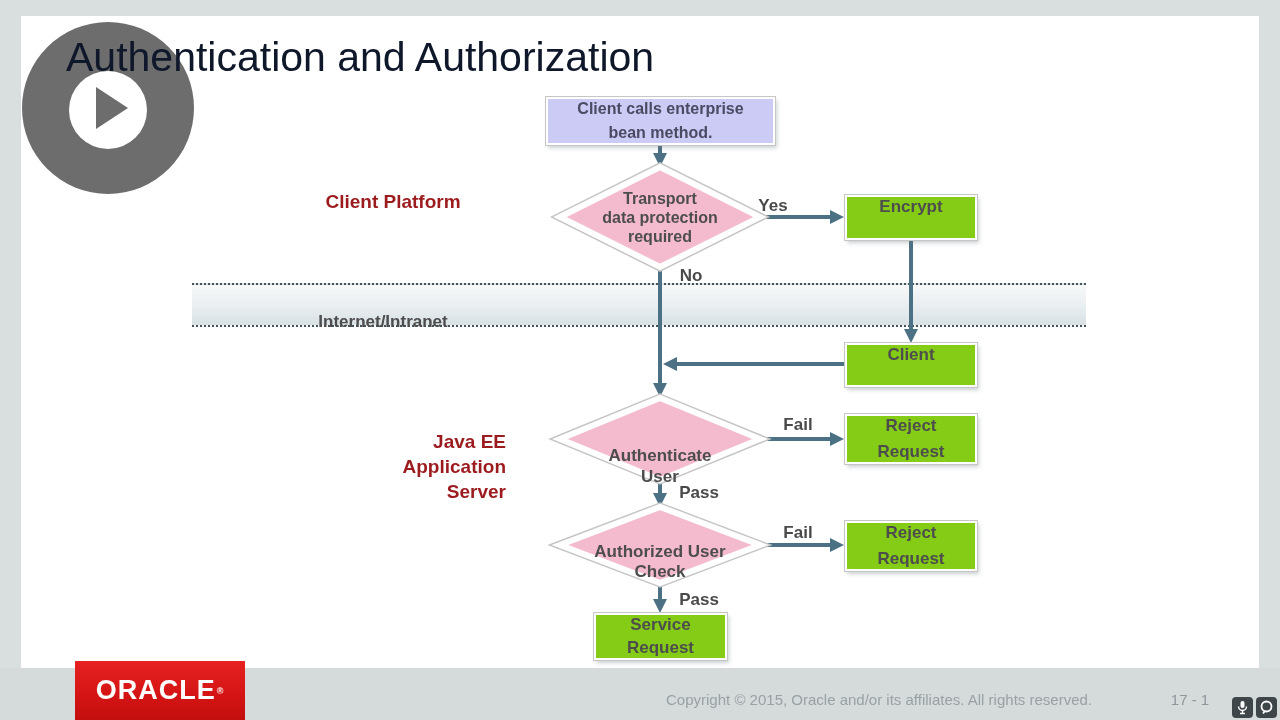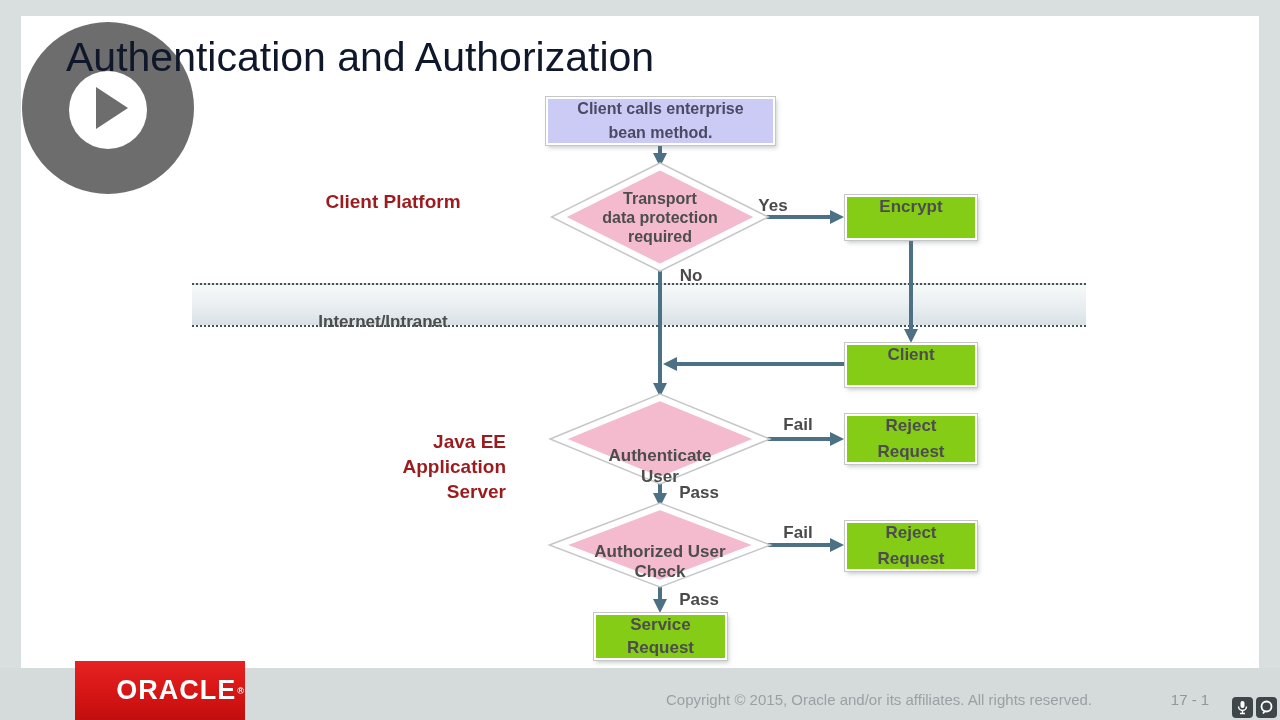--- a/index.html
+++ b/index.html
@@ -100,21 +100,21 @@
   #lbl-pass2 { left: 674px; top: 590px; }
 
   
   .footer-band {
     position: absolute; left: 0; top: 668px; width: 1280px; height: 52px;
     background: #d5dbdb; z-index: 1;
   }
   .oracle-logo {
     position: absolute; left: 75px; top: 661px; width: 170px; height: 59px;
     background: linear-gradient(#e62222 0%, #d41414 60%, #c20e0e 100%);
-    display: flex; align-items: center; justify-content: flex-end; z-index: 5;
+    display: flex; align-items: center; justify-content: center; z-index: 5;
     color: #ffffff; font-weight: bold; font-size: 27px; letter-spacing: 1px;
   }
   .oracle-logo sup { font-size: 9px; margin-left: 1px; }
   .copyright-text {
     position: absolute; left: 600px; top: 691px; width: 492px; text-align: right;
     font-size: 15px; color: #99a1a4; z-index: 2;
   }
   .page-number {
     position: absolute; left: 1155px; top: 691px; width: 70px; text-align: center;
     font-size: 15px; color: #8e979a; z-index: 2;

